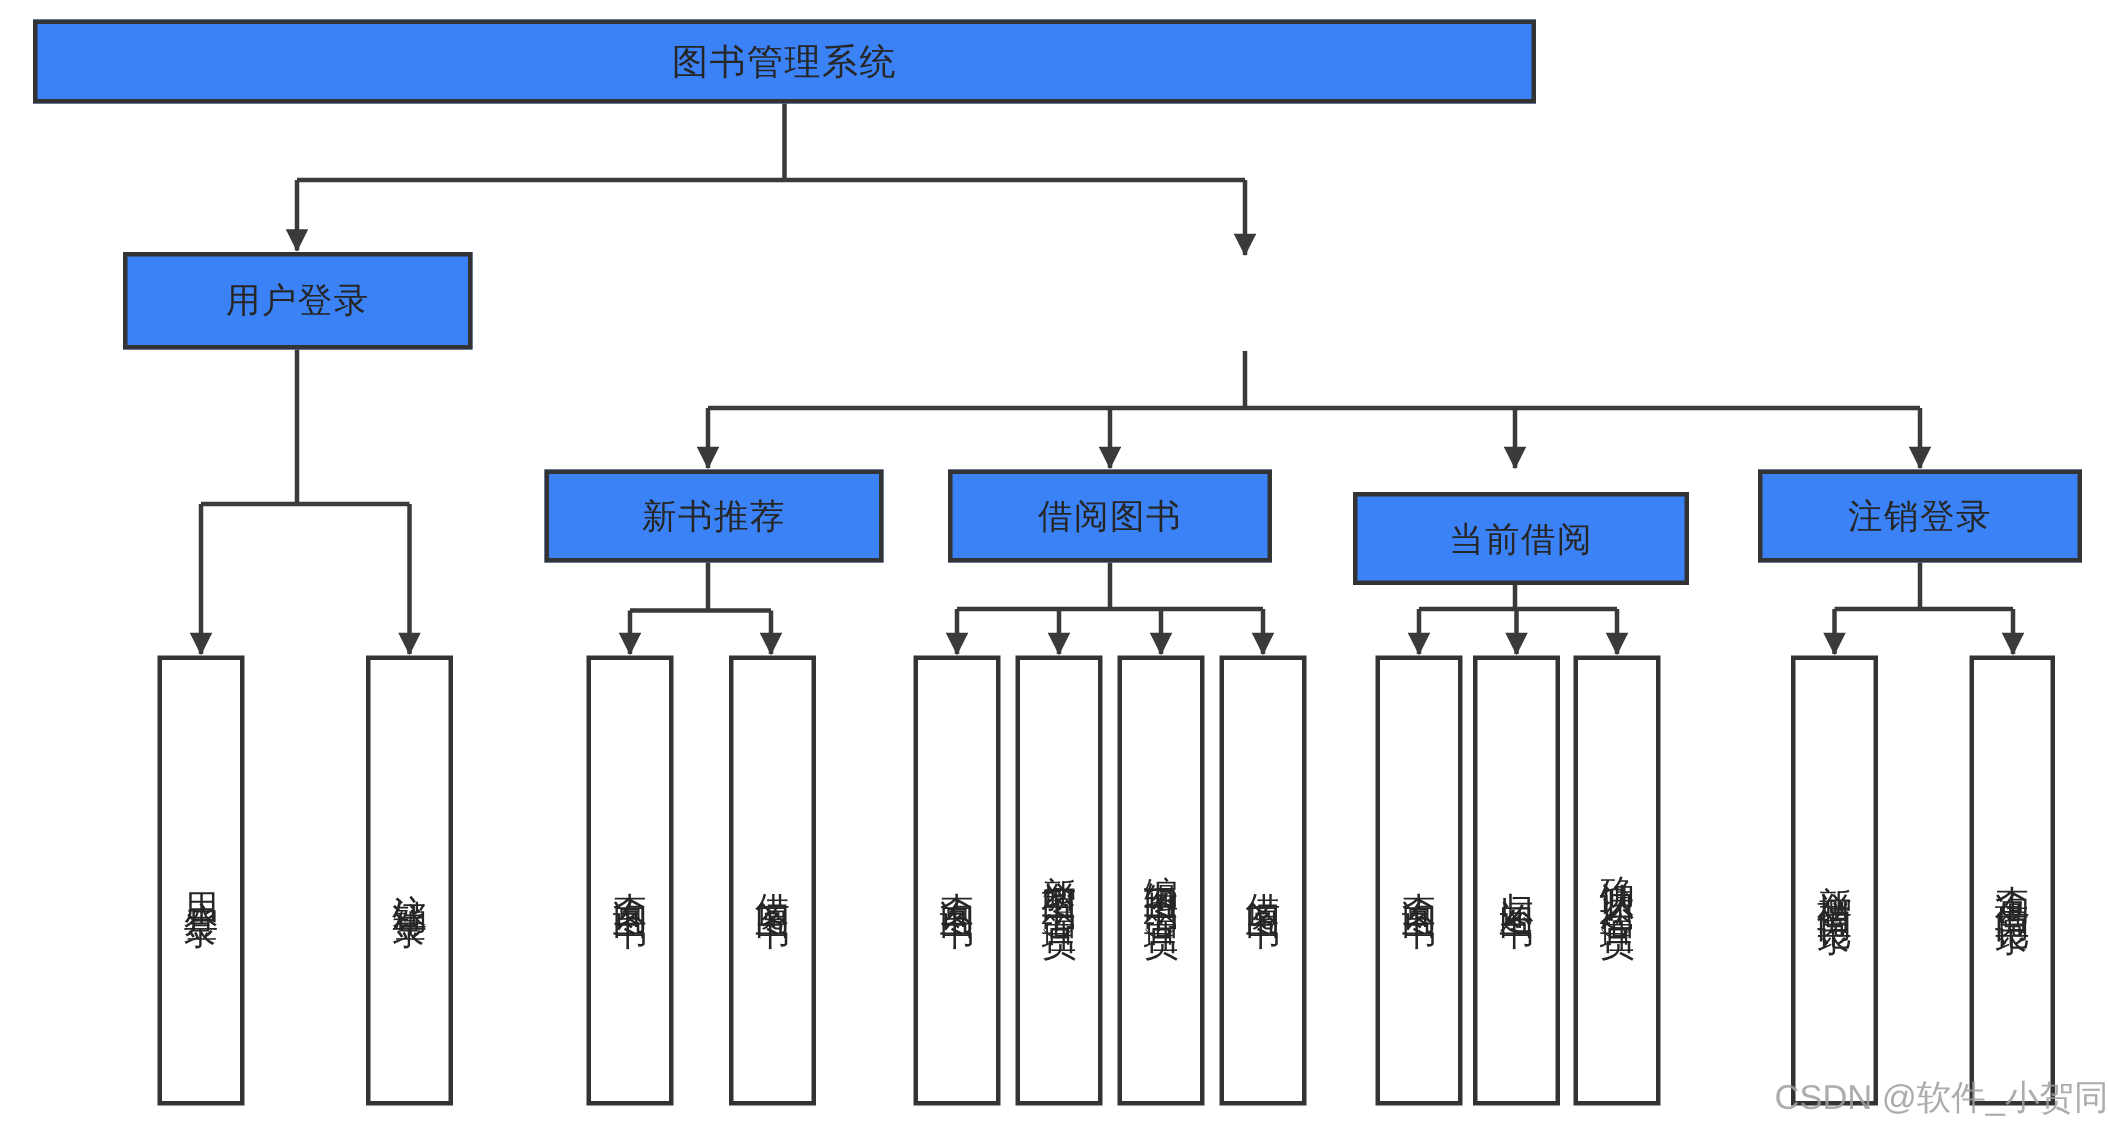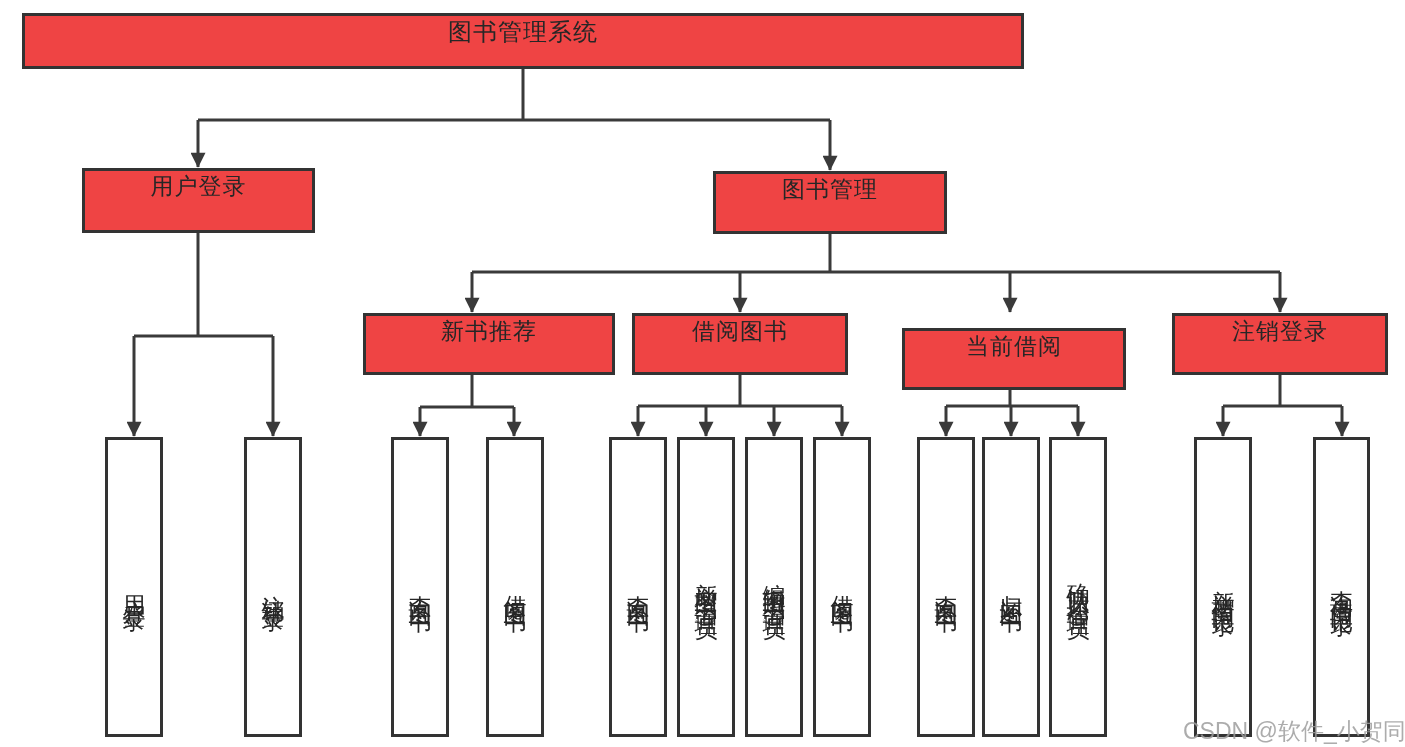--- a/index.html
+++ b/index.html
@@ -3,22 +3,22 @@
 <meta charset="utf-8">
 <style>
   html,body { margin:0; padding:0; background:#ffffff; }
   .stage {
     position:relative; width:1405px; height:747px; background:#ffffff;
     font-family:"Liberation Sans", sans-serif; overflow:hidden;
   }
   .wires { position:absolute; left:0; top:0; }
   .node {
     position:absolute; box-sizing:border-box;
-    border:3px solid #333333; background:#ef4444;
-    display:flex; align-items:flex-start; justify-content:center;
+    border:3px solid #333333; background:#3b82f6;
+    display:flex; align-items:center; justify-content:center;
     color:#262626; font-size:23px; letter-spacing:1px;
   }
   .node.root { font-size:24px; }
   .leaf {
     position:absolute; box-sizing:border-box; width:58px; height:300px;
     border:3px solid #333333; background:#ffffff;
     display:flex; align-items:center; justify-content:center;
   }
   .leaf .lbl {
     writing-mode:vertical-rl; text-orientation:mixed;
@@ -78,25 +78,22 @@
     </g>
   </svg>
 
   <div class="node root" style="left:22px;top:13px;width:1002px;height:56px">
     <span class="lbl">图书管理系统</span>
   </div>
 
   <div class="node" style="left:82px;top:168px;width:233px;height:65px">
     <span class="lbl">用户登录</span>
   </div>
-  <div class="node" style="left:713px;top:171px;width:234px;height:63px">
-    <span class="lbl">图书管理</span>
-  </div>
 
-  <div class="node" style="left:363px;top:313px;width:252px;height:62px">
+  <div class="node" style="left:363px;top:313px;width:226px;height:62px">
     <span class="lbl">新书推荐</span>
   </div>
   <div class="node" style="left:632px;top:313px;width:216px;height:62px">
     <span class="lbl">借阅图书</span>
   </div>
   <div class="node" style="left:902px;top:328px;width:224px;height:62px">
     <span class="lbl">当前借阅</span>
   </div>
   <div class="node" style="left:1172px;top:313px;width:216px;height:62px">
     <span class="lbl">注销登录</span>

